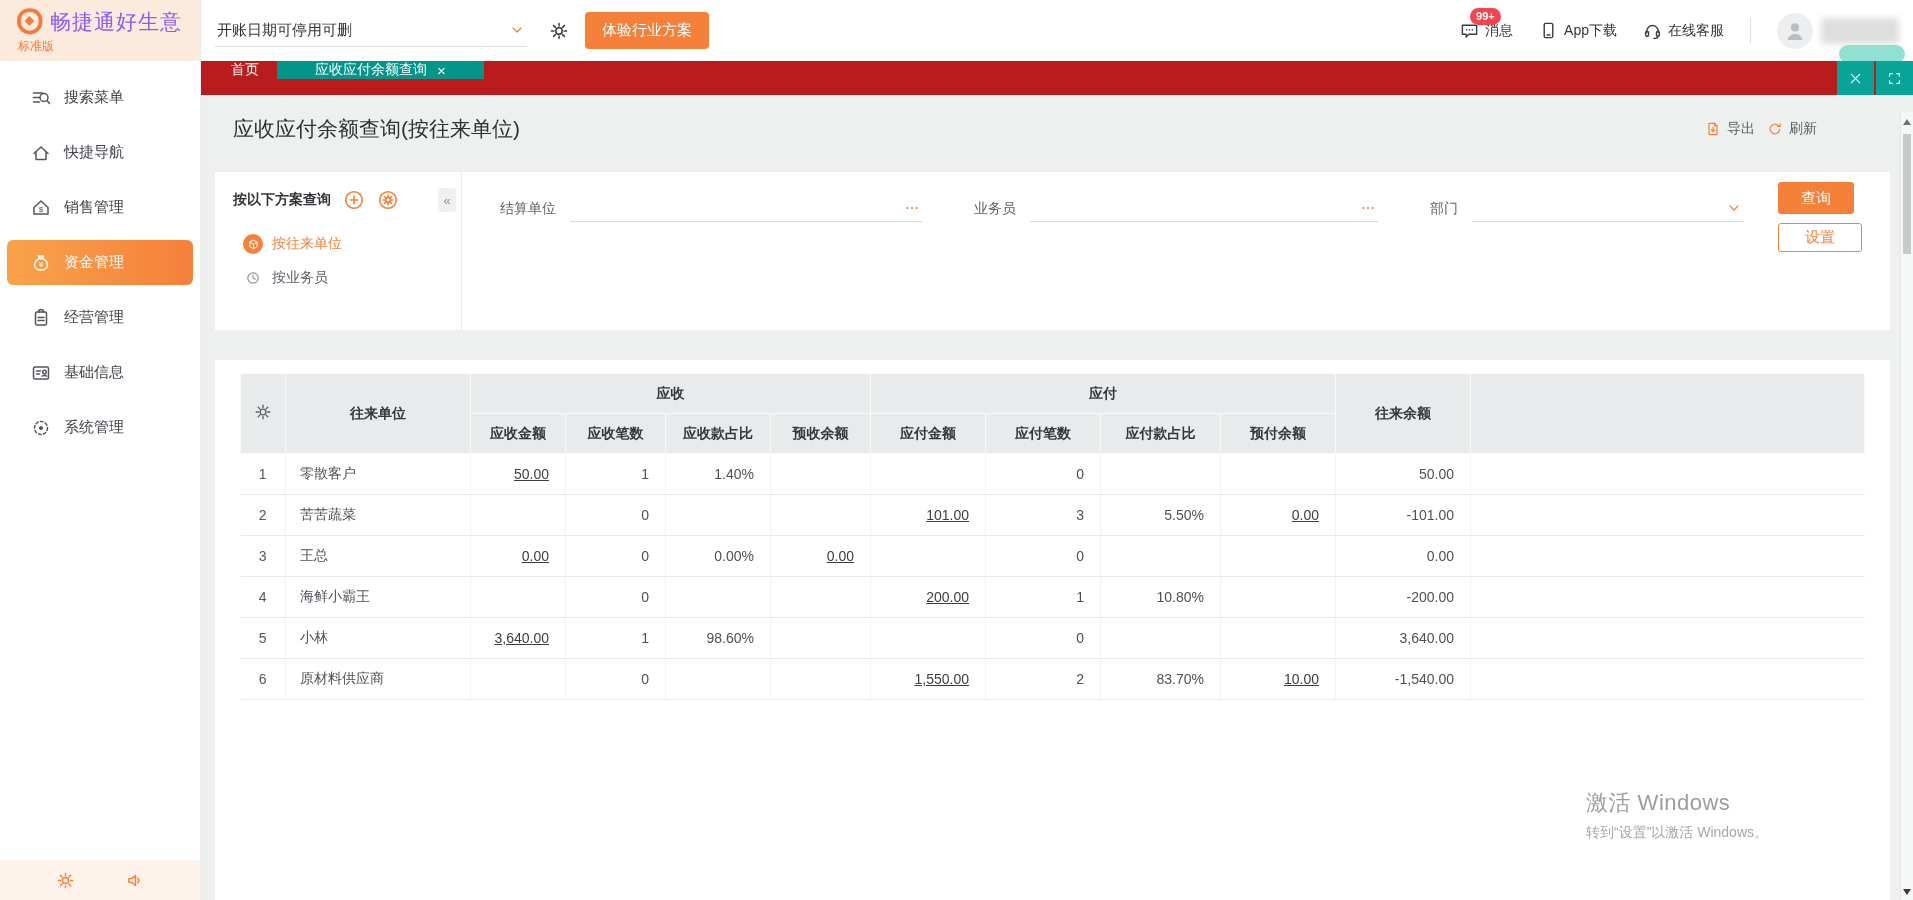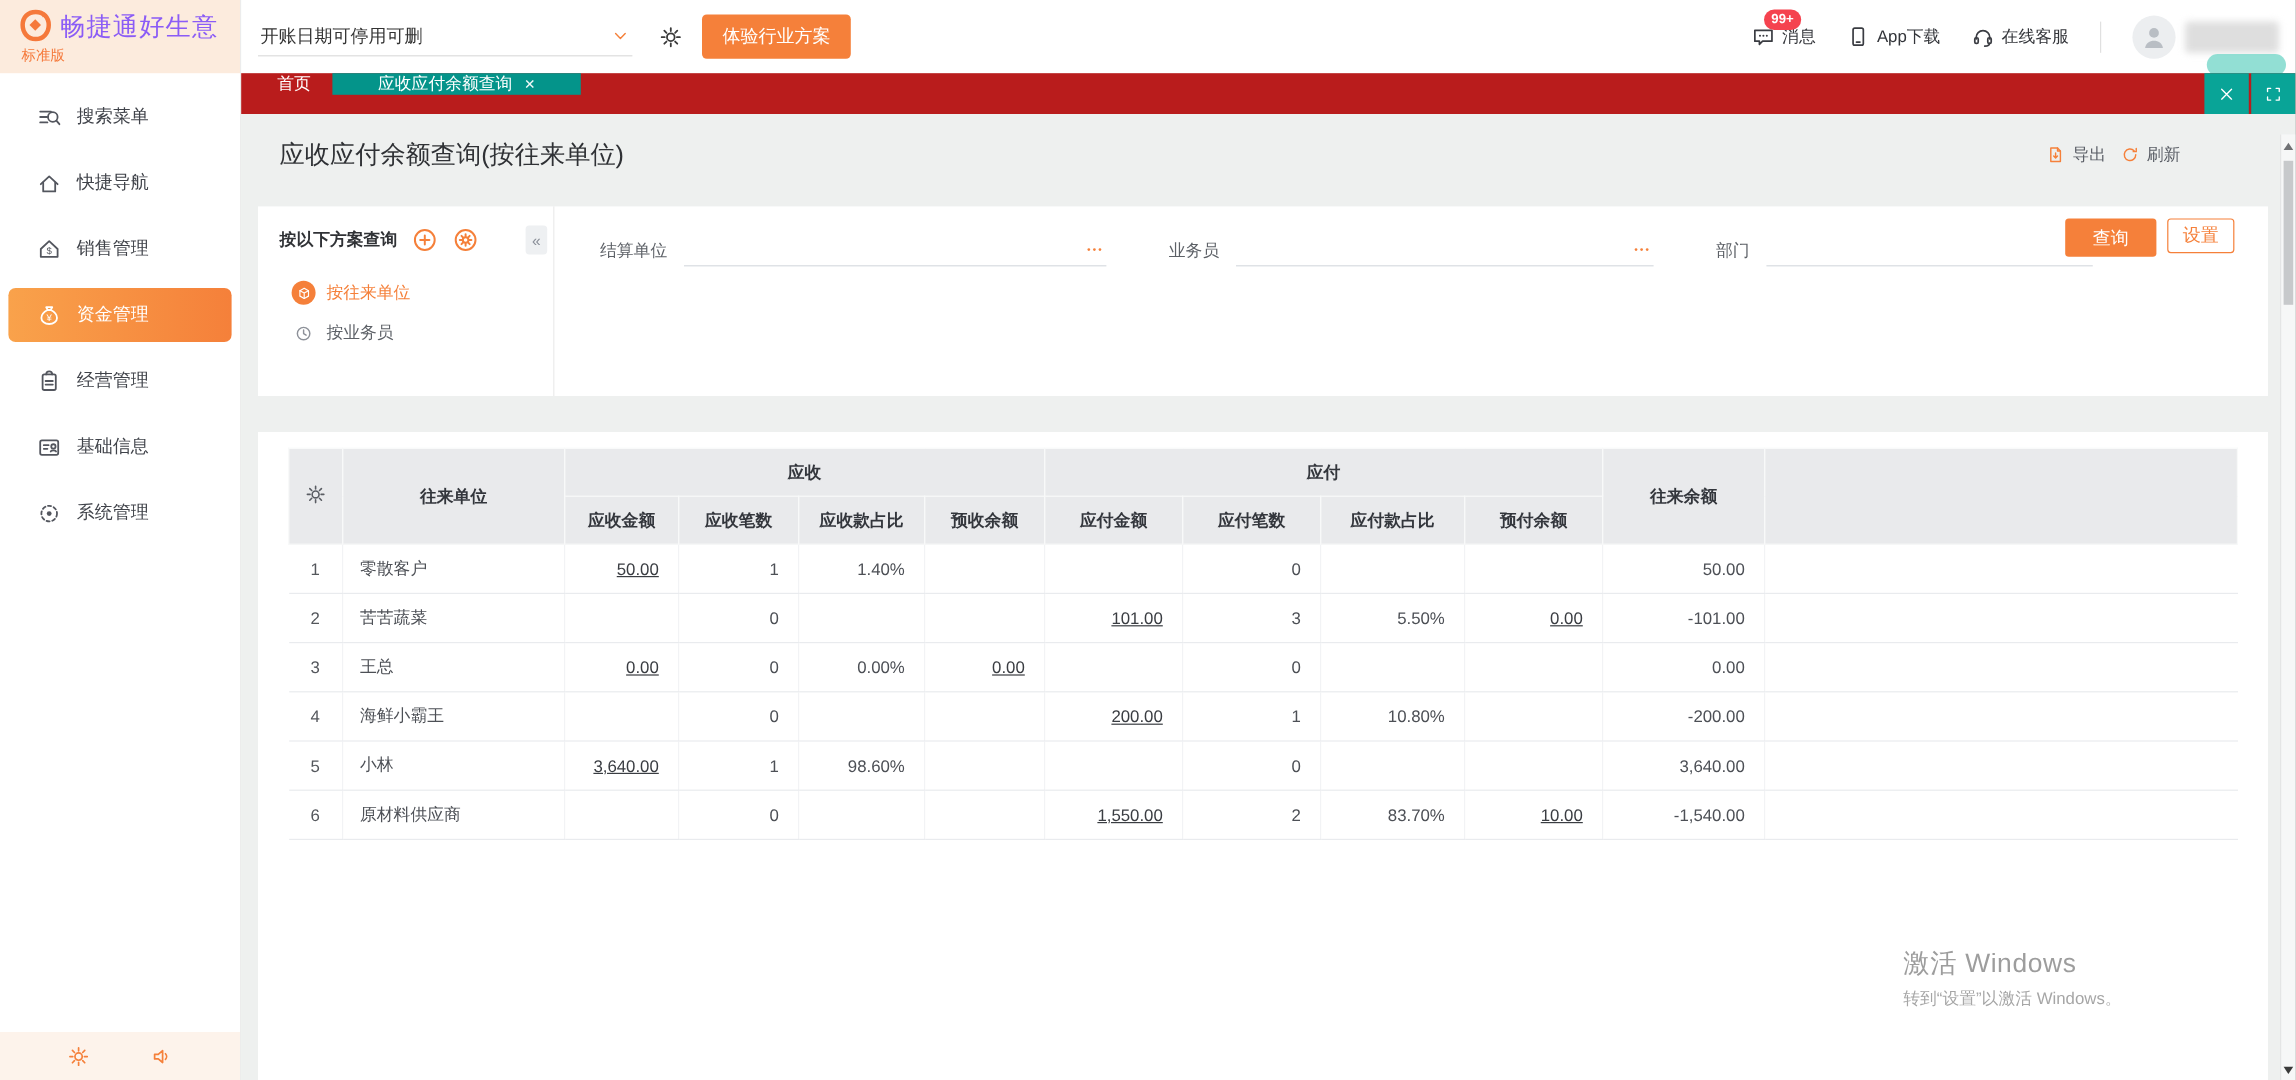--- a/index.html
+++ b/index.html
@@ -77,23 +77,23 @@
   .scheme-icon.clock svg{width:16px;height:16px}
   .fields-area{flex:1;position:relative;padding:22px 0 0 38px;display:flex;align-items:flex-start}
   .field{display:flex;align-items:flex-end;margin-right:52px}
   .f-label{font-size:14px;color:#5d6167;margin:0 14px 4px 0;white-space:nowrap}
   .f-line{position:relative;border-bottom:1px solid #d8dbe0;height:28px;display:inline-block;cursor:text}
   .field:nth-child(1) .f-line{width:352px}
   .field:nth-child(2) .f-line{width:348px}
   .field:nth-child(3) .f-line{width:272px}
   .f-trigger{position:absolute;right:2px;bottom:5px;width:16px;height:16px;color:#f5803a;display:inline-flex;cursor:pointer}
   .f-trigger svg{width:16px;height:16px}
-  .fa-buttons{position:absolute;right:28px;top:10px;display:flex;flex-direction:row;gap:9px}
+  .fa-buttons{position:absolute;right:28px;top:10px;display:flex;flex-direction:column;gap:9px}
   .btn-query{width:76px;height:32px;background:#f5803a;color:#fff;border:none;border-radius:3px;font-size:15px;cursor:pointer;font-family:inherit}
-  .btn-settings{width:56px;height:29px;background:#fff;color:#f5803a;border:1px solid #f5803a;border-radius:3px;font-size:15px;cursor:pointer;font-family:Liberation Sans, sans-serif}
+  .btn-settings{width:84px;height:29px;background:#fff;color:#f5803a;border:1px solid #f5803a;border-radius:3px;font-size:15px;cursor:pointer;font-family:Liberation Sans, sans-serif}
 
   
   .table-card{position:absolute;top:265px;left:14px;width:1675px;bottom:0;background:#fff;padding:13px 25px 0 25px}
   table.grid{border-collapse:collapse;table-layout:fixed;width:1625px}
   .grid th{background:#e9eaec;border:1px solid #f8f9f9;height:40px;font-size:14px;color:#33363c;font-weight:bold;text-align:center}
   .grid td{height:41px;border-bottom:1px solid #e9ebee;border-right:1px solid #f2f3f5;font-size:14px;color:#4d5056;text-align:right;padding-right:16px}
   .grid td.idx{text-align:center;padding-right:0;color:#54575c}
   .grid td.ename{text-align:left;padding-left:14px}
   .grid td.fill{border-right:none}
   .grid .th-gear{width:18px;height:18px;color:#5a5d63;display:inline-flex;cursor:pointer}

